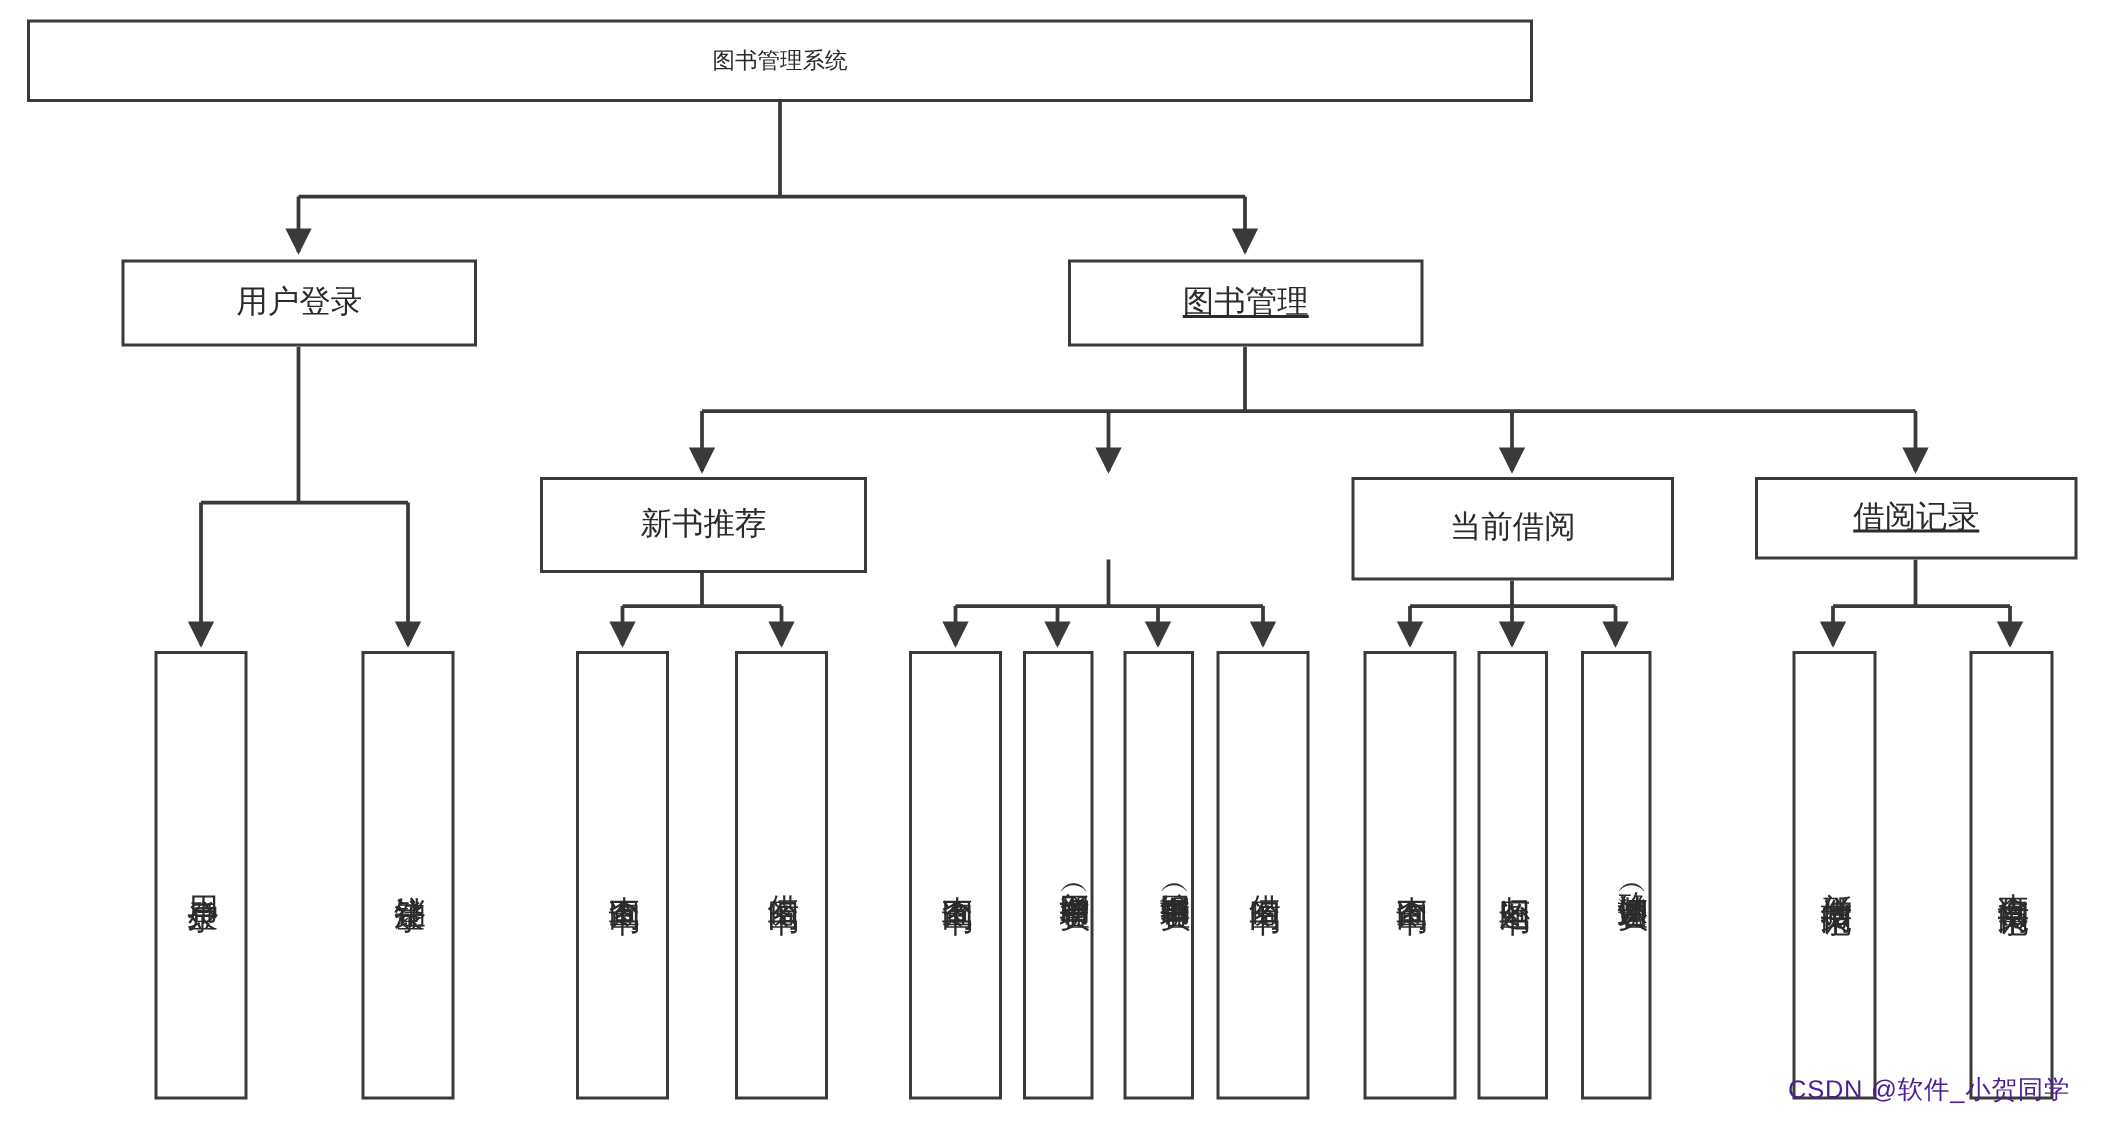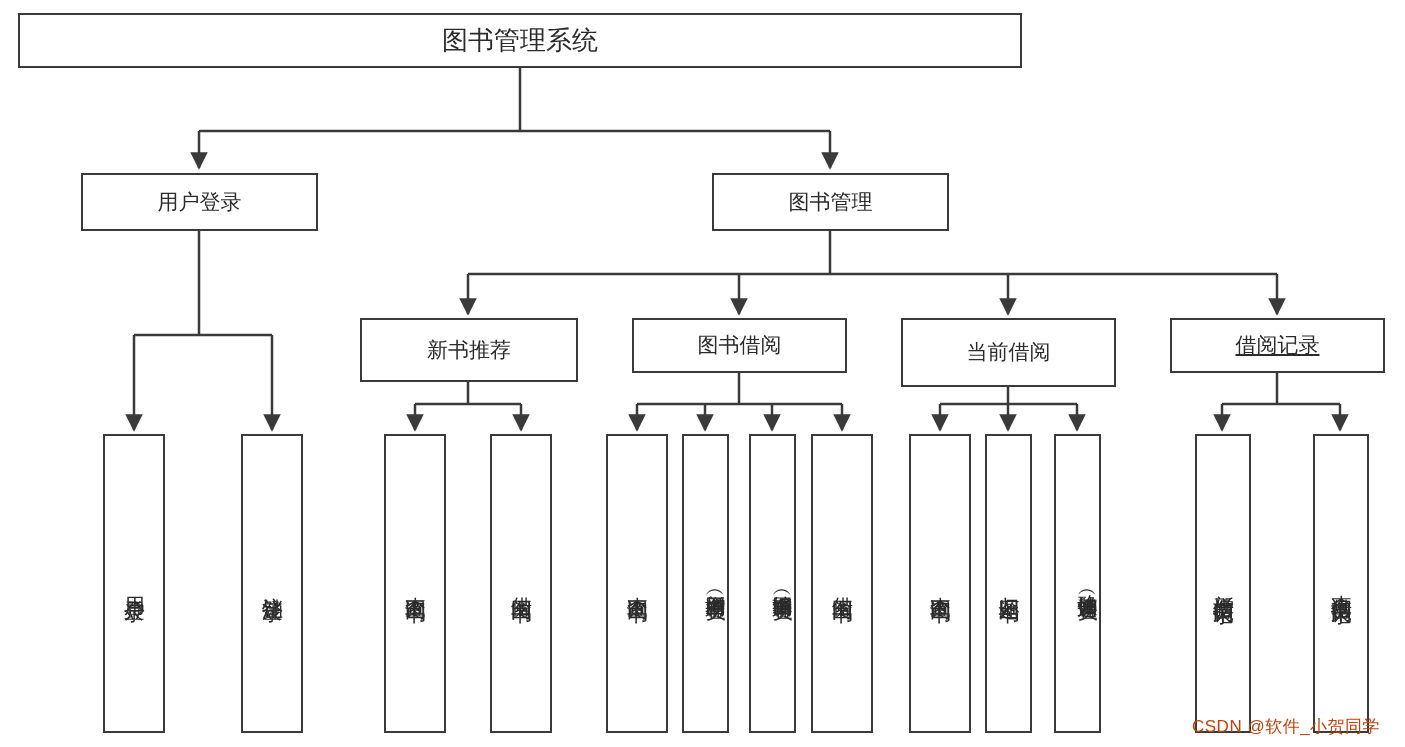--- a/index.html
+++ b/index.html
@@ -36,42 +36,42 @@
     align-items: center;
     justify-content: center;
     text-align: center;
     line-height: 1.18;
   }
   
   .node.h {
     font-size: 21px;
   }
   .node.root {
-    font-size: 26px;
+    font-size: 15px;
   }
   
   .node.v {
     writing-mode: vertical-rl;
     text-orientation: upright;
     font-size: 21px;
     align-items: center;
     justify-content: center;
     letter-spacing: 2px;
     padding-top: 4px;
     padding-bottom: 4px;
   }
   .node.v.narrow {
     font-size: 20px;
     letter-spacing: 1px;
     align-items: flex-start;
   }
   .watermark {
     position: absolute;
     font-size: 17px;
-    color: #c2410c;
+    color: #4c1d95;
     white-space: nowrap;
     letter-spacing: 0.5px;
   }
 </style>
 </head>
 <body>
 
 <div id="canvas">
 
   <svg id="wires" viewBox="0 0 1405 747" width="1405" height="747" xmlns="http://www.w3.org/2000/svg">
@@ -120,24 +120,23 @@
       <path d="M 1277 373 L 1277 404"></path>
       <path d="M 1222 404 L 1340 404"></path>
       <path d="M 1222 404 L 1222 430" marker-end="url(#arrow)"></path>
       <path d="M 1340 404 L 1340 430" marker-end="url(#arrow)"></path>
     </g>
   </svg>
 
   <div class="node h root" style="left:18px; top:13px; width:1004px; height:55px;">图书管理系统</div>
 
   <div class="node h" style="left:81px; top:173px; width:237px; height:58px;">用户登录</div>
-  <div class="node h" style="left:712px; top:173px; width:237px; height:58px;">图书管理</div>
+  <div class="node h" style="left:712px; top:173px; width:237px; height:58px;text-decoration:underline;">图书管理</div>
 
   <div class="node h" style="left:360px; top:318px; width:218px; height:64px;">新书推荐</div>
-  <div class="node h" style="left:632px; top:318px; width:215px; height:55px;">图书借阅</div>
   <div class="node h" style="left:901px; top:318px; width:215px; height:69px;">当前借阅</div>
   <div class="node h" style="left:1170px; top:318px; width:215px; height:55px;text-decoration:underline;">借阅记录</div>
 
   <div class="node v" style="left:103px; top:434px; width:62px; height:299px;">用户登录</div>
   <div class="node v" style="left:241px; top:434px; width:62px; height:299px;">注销登录</div>
 
   <div class="node v" style="left:384px; top:434px; width:62px; height:299px;">查询图书</div>
   <div class="node v" style="left:490px; top:434px; width:62px; height:299px;">借阅图书</div>
 
   <div class="node v" style="left:606px; top:434px; width:62px; height:299px;">查询图书</div>

